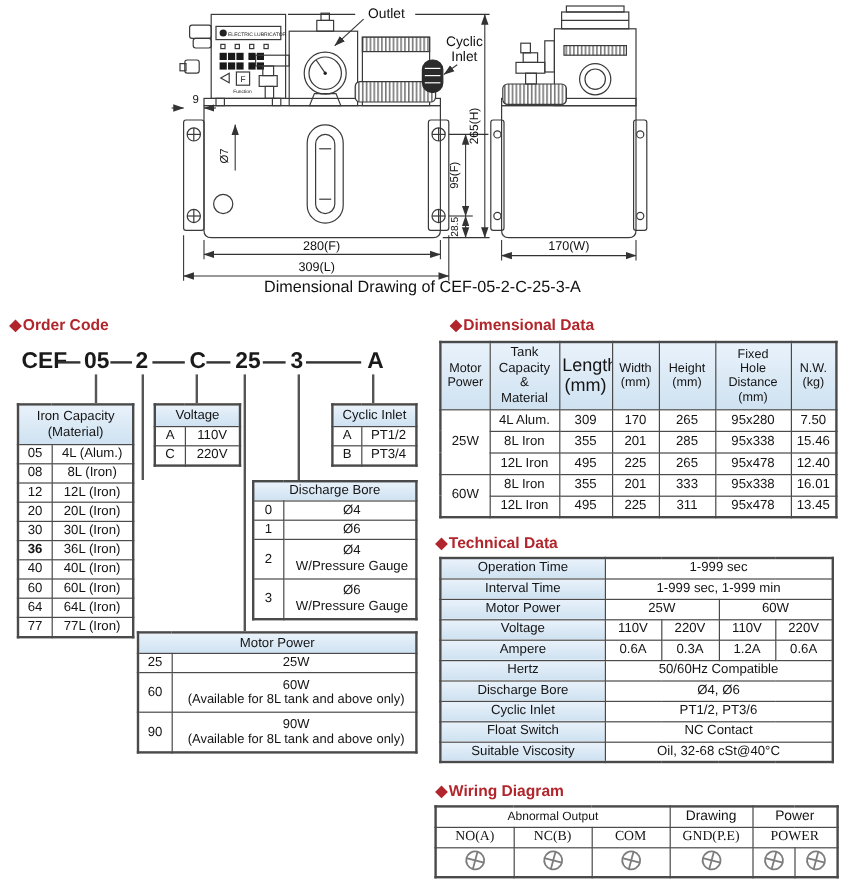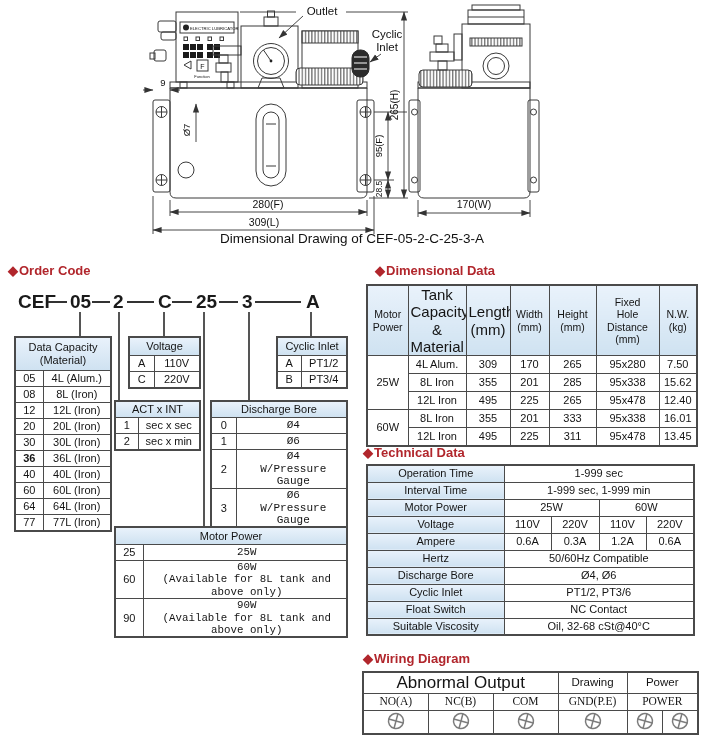--- a/index.html
+++ b/index.html
@@ -8,21 +8,21 @@
 
   .sec-heading { position:absolute; font-size:13px; font-weight:bold; color:#b1262c; white-space:nowrap; }
   .sec-heading .dia { margin-right:1px; }
 
   table.t { position:absolute; border-collapse:collapse; table-layout:fixed; background:#fff;
             border:2px solid #4a4a4a; }
   table.t td { border:1px solid #4a4a4a; font-size:11px; text-align:center; padding:0 2px;
                line-height:1.15; overflow:hidden; color:#141414; }
   td.hd { background:linear-gradient(180deg,#e9f2fb 0%,#cfe2f1 100%); }
   .pre { white-space:pre-line; }
-  .la { text-align:right; padding-left:6px !important;font-family:Liberation Mono, monospace; }
+  .la { text-align:right; padding-left:6px !important; }
 
   .codeseg { position:absolute; font-size:19px; font-weight:600; color:#1a1a1a; white-space:nowrap; }
   .codedash { position:absolute; height:2px; background:#333; top:301px; }
   .conn { position:absolute; width:1.5px; background:#555; }
 
   svg { font-family:"Liberation Sans", sans-serif; }
   .term-cell { vertical-align:middle; }
 </style>
 </head>
 <body>
@@ -228,21 +228,21 @@
   <div class="conn" style="left:248px; top:312px; height:88px;"></div>
   <div class="conn" style="left:310px; top:312px; height:24px;"></div>
 
   <table class="t" style="left:14px; top:336px; width:96px;">
     <colgroup>
         <col style="width:28px">
         <col style="width:68px">
       </colgroup>
     <tbody>
         <tr>
-          <td class="hd pre" colspan="2" style="height:32px;">Data Capacity
+          <td class="hd pre" colspan="2" style="height:32px;">Iron Capacity
 (Material)</td>
         </tr>
     <tr>
           <td style="height:15px;">05</td>
           <td>4L (Alum.)</td>
         </tr>
     <tr>
           <td style="height:15px;">08</td>
           <td>8L (Iron)</td>
         </tr>
@@ -294,39 +294,20 @@
           <td style="height:15px;">A</td>
           <td>110V</td>
         </tr>
     <tr>
           <td style="height:15px;">C</td>
           <td>220V</td>
         </tr>
   </tbody>
     </table>
 
-  <table class="t" style="left:114px; top:400px; width:85px;">
-    <colgroup>
-        <col style="width:23px">
-        <col style="width:62px">
-      </colgroup>
-    <tbody>
-        <tr>
-          <td class="hd" colspan="2" style="height:15px;">ACT x INT</td>
-        </tr>
-    <tr>
-          <td style="height:15px;">1</td>
-          <td>sec x sec</td>
-        </tr>
-    <tr>
-          <td style="height:15px;">2</td>
-          <td>sec x min</td>
-        </tr>
-  </tbody>
-    </table>
 
   <table class="t" style="left:276px; top:336px; width:70px;">
     <colgroup>
         <col style="width:24px">
         <col style="width:46px">
       </colgroup>
     <tbody>
         <tr>
           <td class="hd" colspan="2" style="height:17px;">Cyclic Inlet</td>
         </tr>
@@ -408,21 +389,21 @@
         <col style="width:44px">
         <col style="width:39px">
       <col style="width:47px">
         <col style="width:63px">
         <col style="width:38px">
     </colgroup>
     <tbody>
         <tr style="height:56px;">
       <td class="hd pre" style="font-size:10.5px;">Motor
 Power</td>
-      <td class="hd pre" style="font-size:15px;">Tank
+      <td class="hd pre" style="font-size:11px;">Tank
 Capacity
 &amp;
 Material</td>
       <td class="hd pre" style="font-size:15px;">Length
 (mm)</td>
       <td class="hd pre" style="font-size:10.5px;">Width
 (mm)</td>
       <td class="hd pre" style="font-size:10.5px;">Height
 (mm)</td>
       <td class="hd pre" style="font-size:10.5px;">Fixed
@@ -440,21 +421,21 @@
       <td>265</td>
       <td>95x280</td>
       <td>7.50</td>
     </tr>
     <tr style="height:18px;">
       <td>8L Iron</td>
       <td>355</td>
       <td>201</td>
       <td>285</td>
       <td>95x338</td>
-      <td>15.62</td>
+      <td>15.46</td>
     </tr>
     <tr style="height:18px;">
       <td>12L Iron</td>
       <td>495</td>
       <td>225</td>
       <td>265</td>
       <td>95x478</td>
       <td>12.40</td>
     </tr>
     <tr style="height:18px;">
@@ -548,21 +529,21 @@
     <colgroup>
         <col style="width:65px">
         <col style="width:65px">
         <col style="width:65px">
         <col style="width:69px">
         <col style="width:35px">
         <col style="width:36px">
       </colgroup>
     <tbody>
         <tr style="height:17px;">
-      <td colspan="3" style="font-size:17px;">Abnormal Output</td>
+      <td colspan="3" style="font-size:10px;">Abnormal Output</td>
       <td style="font-size:11.5px;">Drawing</td>
       <td colspan="2" style="font-size:11.5px;">Power</td>
     </tr>
     <tr style="height:17px;font-family:Liberation Serif, serif;">
       <td style="font-size:11.5px;">NO(A)</td>
       <td style="font-size:11.5px;">NC(B)</td>
       <td style="font-size:11.5px;">COM</td>
       <td style="font-size:11.5px;">GND(P.E)</td>
       <td colspan="2" style="font-size:11.5px;">POWER</td>
     </tr>

